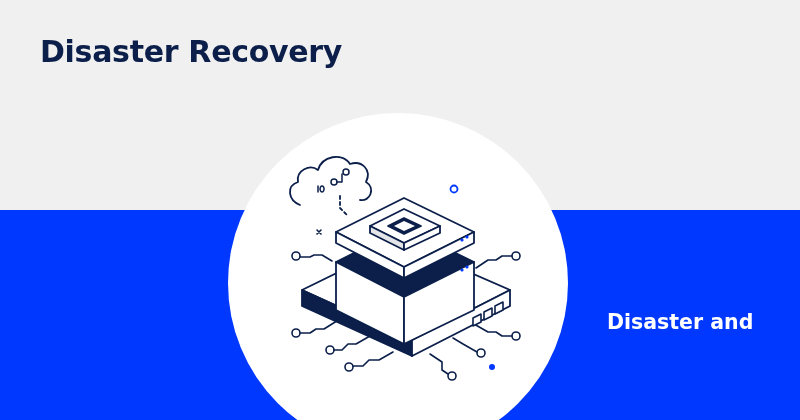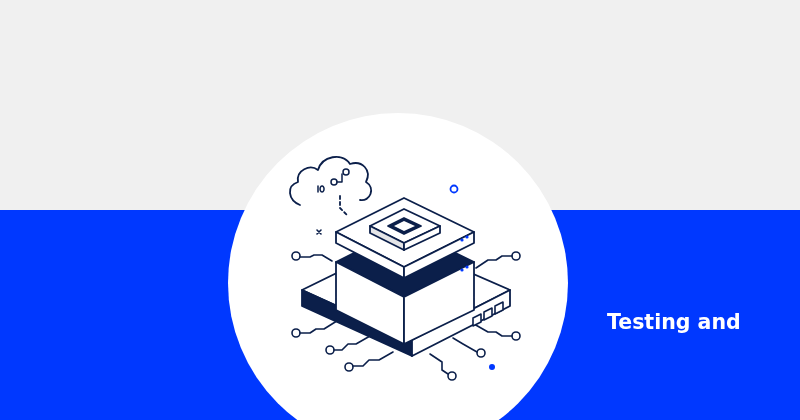--- a/index.html
+++ b/index.html
@@ -12,20 +12,21 @@
   .subtitle span { display:block; }
   .illustration { position:absolute; left:0; top:0; width:800px; height:420px; }
 </style>
 </head>
 <body>
 
 <div class="top-band"></div>
 <div class="bottom-band"></div>
 
 <h1 class="title">
+  <span>Disaster Recovery</span>
 </h1>
 
 <svg class="illustration" viewBox="0 0 800 420" xmlns="http://www.w3.org/2000/svg">
 
   <circle cx="398" cy="283" r="170" fill="#ffffff"></circle>
 
   <g fill="none" stroke="#0b1f4a" stroke-width="1.8" stroke-linejoin="round" stroke-linecap="round">
 
     <g>
       <path d="M300 205 C288 200 286 186 298 182 C296 170 310 164 318 170 C322 156 342 152 350 164 C362 160 372 170 366 182 C376 188 370 202 360 200"></path>
@@ -97,14 +98,14 @@
       <path d="M404 243 L440 226 L440 233 L404 250 Z" fill="#ffffff"></path>
       <path d="M388 226 L404 218 L421 226 L404 234 Z" fill="#0b1f4a"></path>
       <path d="M394 226 L404 221 L415 226 L404 231 Z" fill="#ffffff" stroke="none"></path>
     </g>
   </g>
 
   <circle cx="492" cy="367" r="3" fill="#0038ff"></circle>
 </svg>
 
 <p class="subtitle">
-  <span>Testing and</span>
+  <span>Disaster and</span>
 </p>
 
 </body></html>

